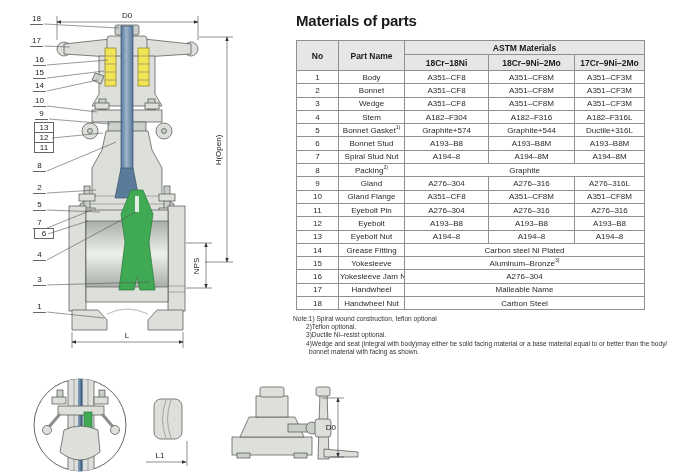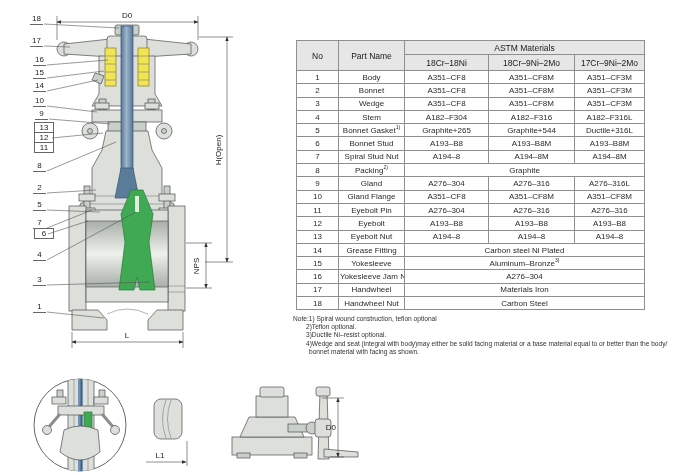--- a/index.html
+++ b/index.html
@@ -20,21 +20,21 @@
   .plabel{position:absolute;font-size:8px;line-height:8px;color:#222;
           border-bottom:1px solid #666;padding:0 2px 1px 2px;min-width:9px;text-align:center;}
   .label-box{position:absolute;border:1px solid #666;font-size:8px;line-height:9px;color:#222;text-align:center;}
   .label-box .cell{padding:0 3px;border-bottom:1px solid #666;min-width:12px;}
   .label-box .cell:last-child{border-bottom:none;}
   
   #page-title{position:absolute;left:296px;top:12px;font-size:15px;font-weight:bold;letter-spacing:-.2px;}
   #materials-table{position:absolute;left:296px;top:40px;border-collapse:collapse;table-layout:fixed;width:348px;}
   #materials-table th,#materials-table td{border:1px solid #8f8f8f;font-size:8px;padding:0 1px;
       text-align:center;vertical-align:middle;overflow:hidden;white-space:nowrap;}
-  #materials-table thead th{background:var(--c-header);font-weight:normal;}
+  #materials-table thead th{background:var(--c-header);font-weight:bold;}
   #materials-table thead tr:first-child th{height:13px;font-size:8.5px;}
   #materials-table thead tr:last-child th{height:15px;font-size:8.5px;}
   #materials-table tbody td{height:12.3px;color:#2a2a2a;}
   #materials-table sup{font-size:5px;vertical-align:super;line-height:0;}
   #notes{position:absolute;left:293px;top:315px;width:384px;font-size:6.6px;line-height:8.2px;color:#333;}
   #notes .note-line{white-space:nowrap;}
   #notes .ind1{padding-left:13px;}
   #notes .ind2{padding-left:16px;}
 </style>
 </head>
@@ -242,20 +242,21 @@
       <div class="label-box" style="left: 34px; top: 122px;">
         <div class="cell">13</div>
         <div class="cell">12</div>
         <div class="cell">11</div>
       </div>
       <div class="label-box" style="left: 34px; top: 228px;">
         <div class="cell">6</div>
       </div>
     </div>
 
+  <div id="page-title">Materials of parts</div>
 
   <table id="materials-table">
     <colgroup>
         <col style="width:42px">
         <col style="width:66px">
         <col style="width:84px">
         <col style="width:86px">
         <col style="width:70px">
       </colgroup>
     <thead>
@@ -295,21 +296,21 @@
         <tr>
           <td>4</td>
           <td>Stem</td>
           <td>A182–F304</td>
           <td>A182–F316</td>
           <td>A182–F316L</td>
         </tr>
         <tr>
           <td>5</td>
           <td>Bonnet Gasket<sup>1)</sup></td>
-          <td>Graphite+265</td>
+          <td>Graphite+574</td>
           <td>Graphite+544</td>
           <td>Ductile+316L</td>
         </tr>
         <tr>
           <td>6</td>
           <td>Bonnet Stud</td>
           <td>A193–B8</td>
           <td>A193–B8M</td>
           <td>A193–B8M</td>
         </tr>
@@ -371,21 +372,21 @@
           <td colspan="3">Aluminum–Bronze<sup>3)</sup></td>
         </tr>
         <tr>
           <td>16</td>
           <td>Yokesleeve Jam Nut</td>
           <td colspan="3">A276–304</td>
         </tr>
         <tr>
           <td>17</td>
           <td>Handwheel</td>
-          <td colspan="3">Materials Iron</td>
+          <td colspan="3">Malleable Name</td>
         </tr>
         <tr>
           <td>18</td>
           <td>Handwheel Nut</td>
           <td colspan="3">Carbon Steel</td>
         </tr>
       </tbody>
   </table>
 
   <div id="notes">

